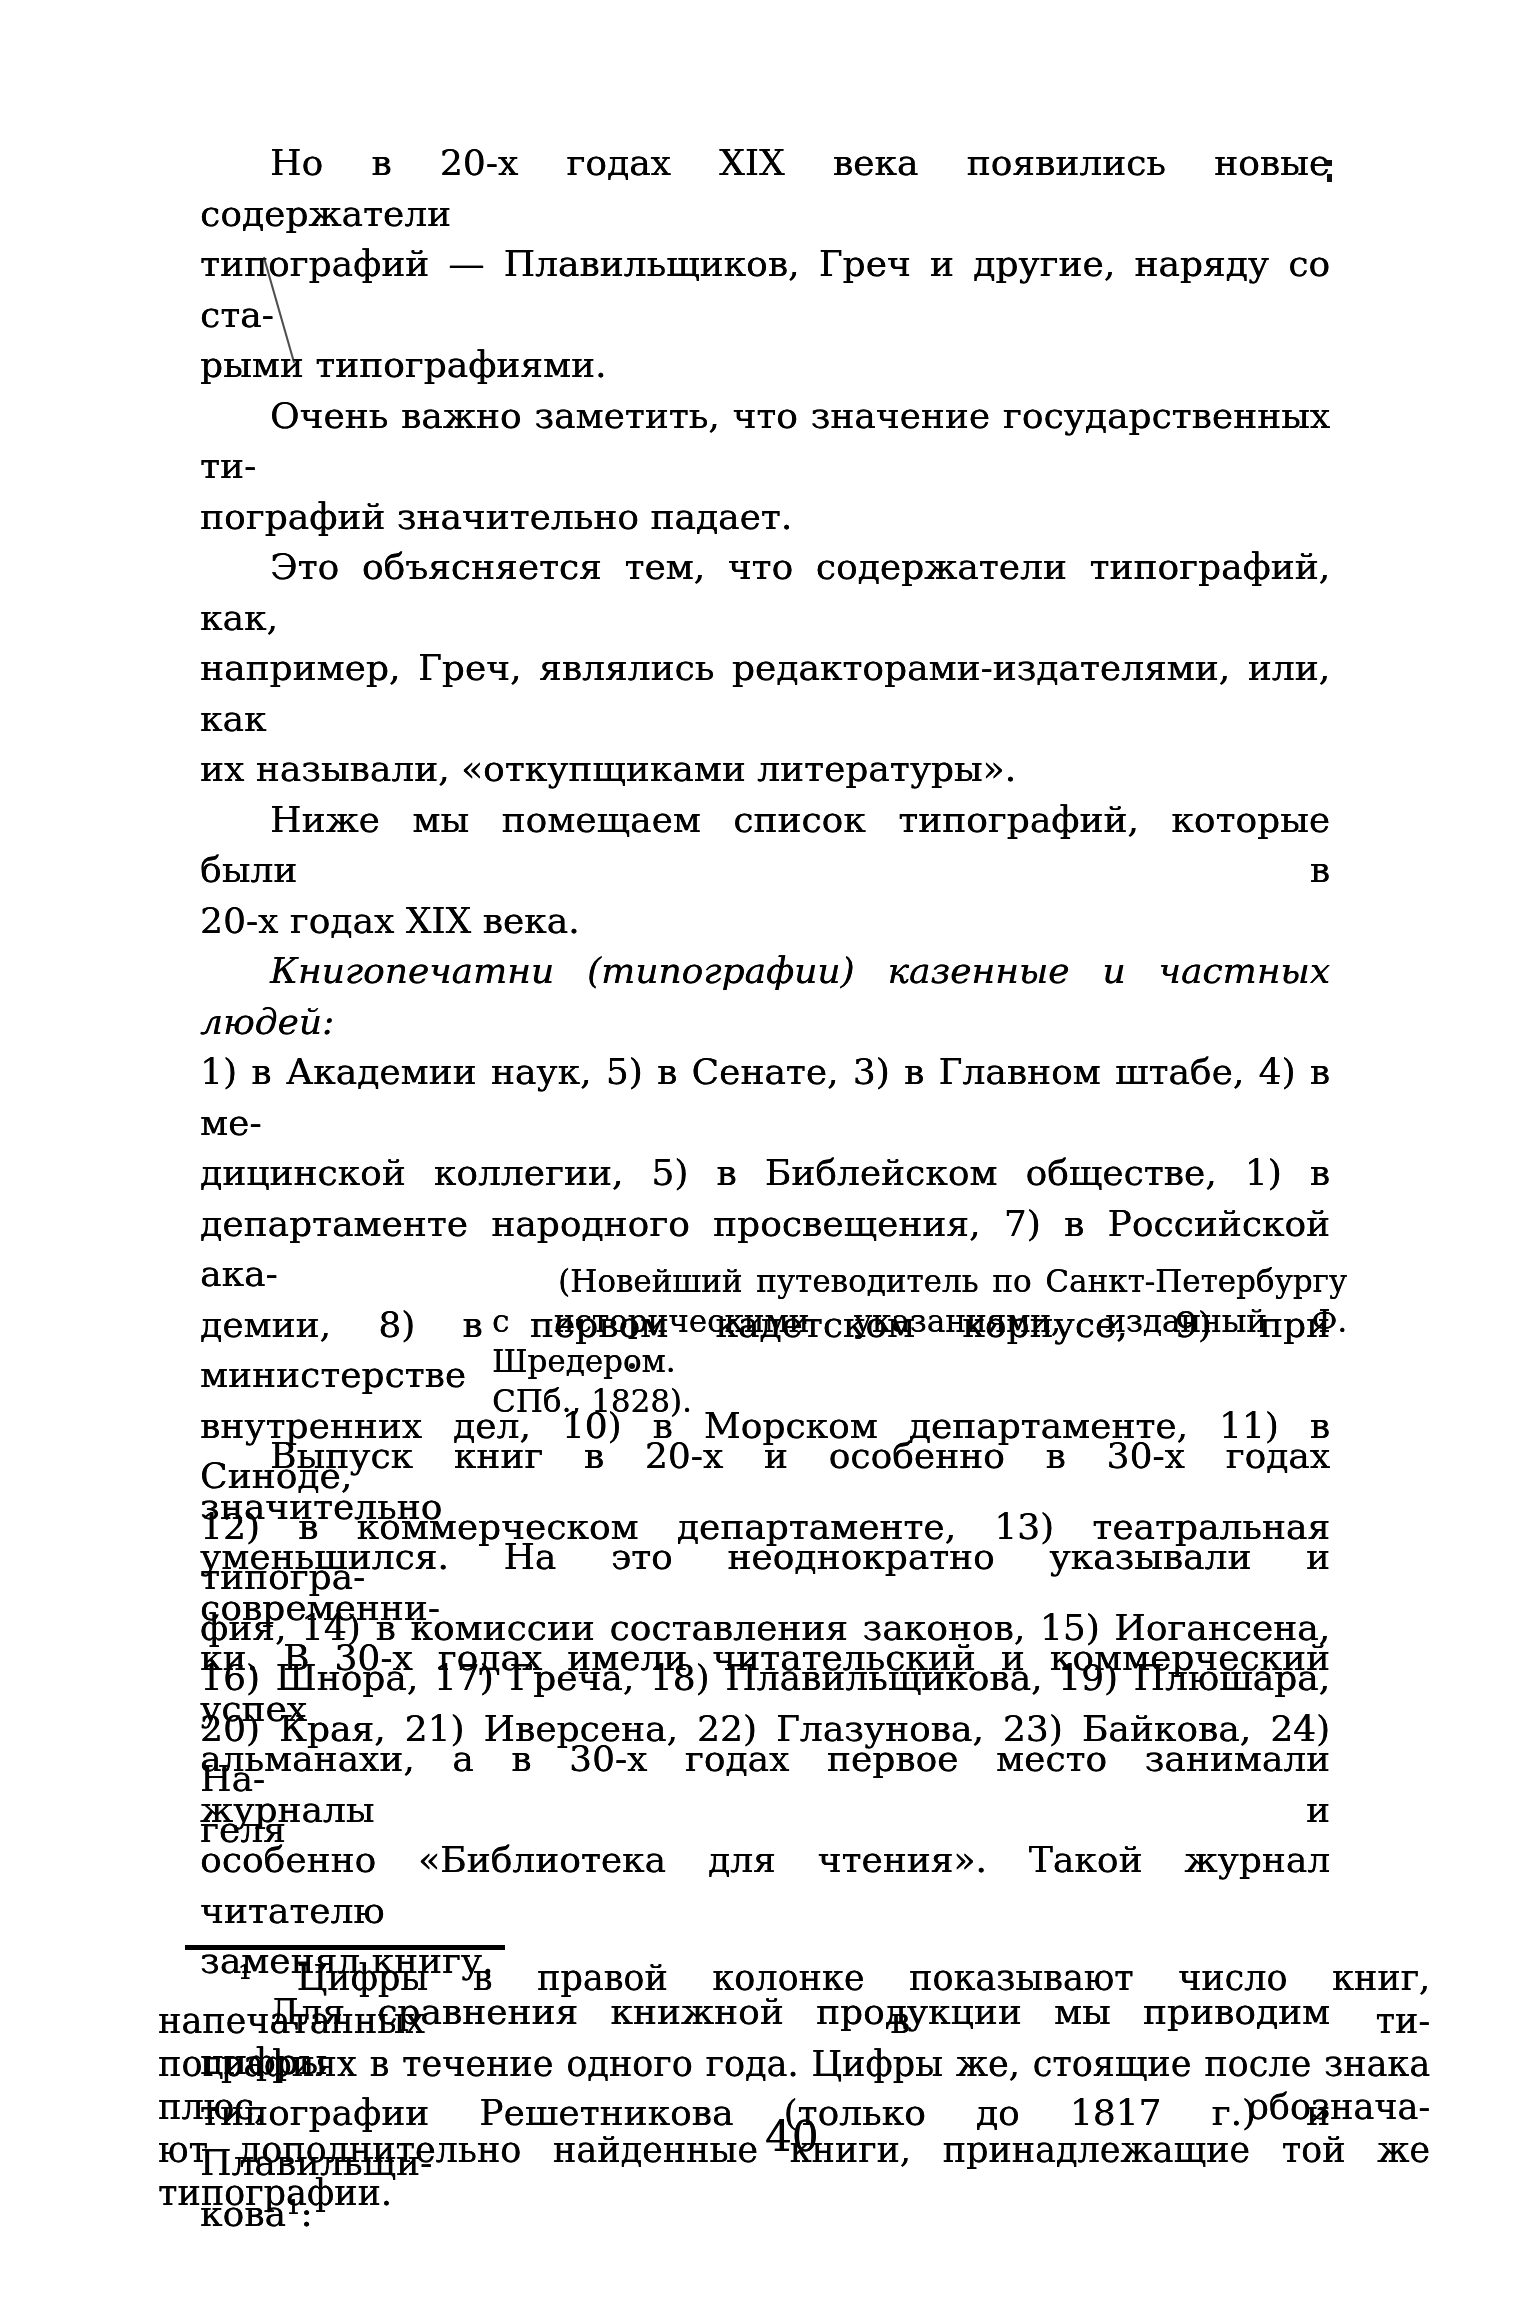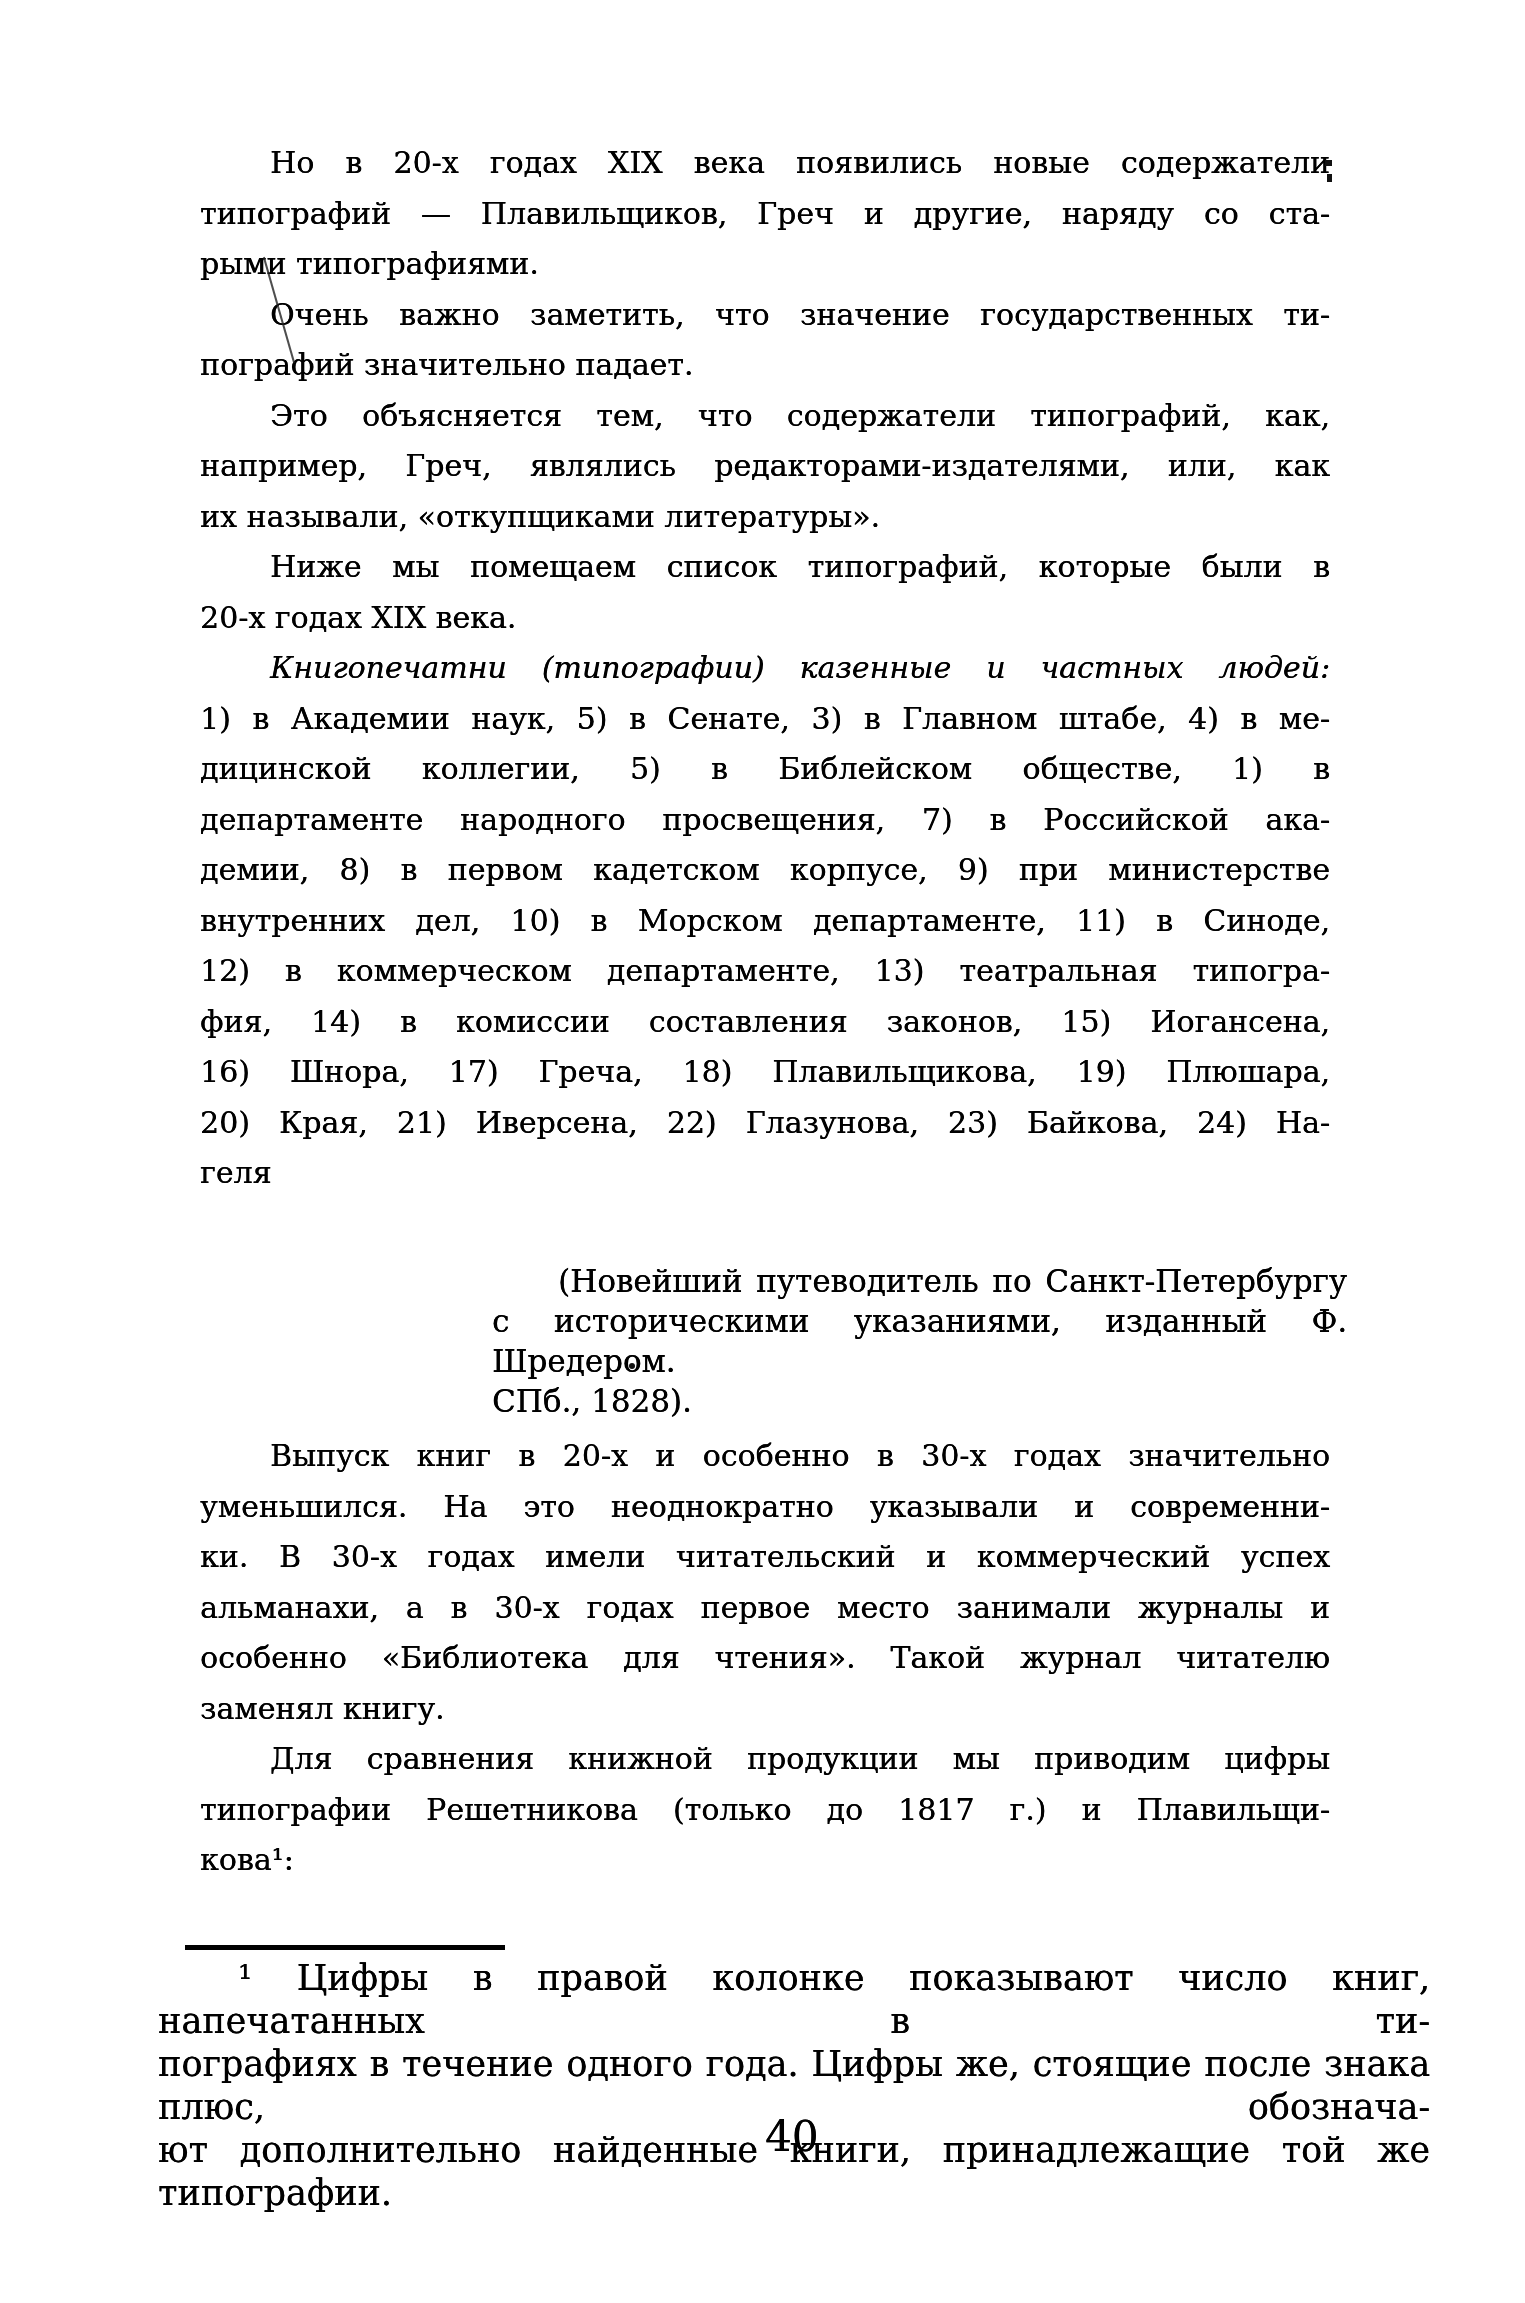--- a/index.html
+++ b/index.html
@@ -17,21 +17,21 @@
     text-align:justify;
     text-align-last:justify;
     white-space:normal;
     text-shadow:0.35px 0 0 currentColor;
   }
   .line.end{text-align-last:left;}
   .line.it{font-style:italic;}
   
   .main{
     left:200px;width:1130px;
-    font-size:30px;line-height:50.5px;
+    font-size:36px;line-height:50.5px;
     letter-spacing:0px;
   }
   .main .line.ind{text-indent:70px;}
   .part1{top:138px;}
   .part2{top:1431px;}
   
   .citation{
     left:492px;width:855px;
     font-size:31px;line-height:40px;
     top:1261px;

